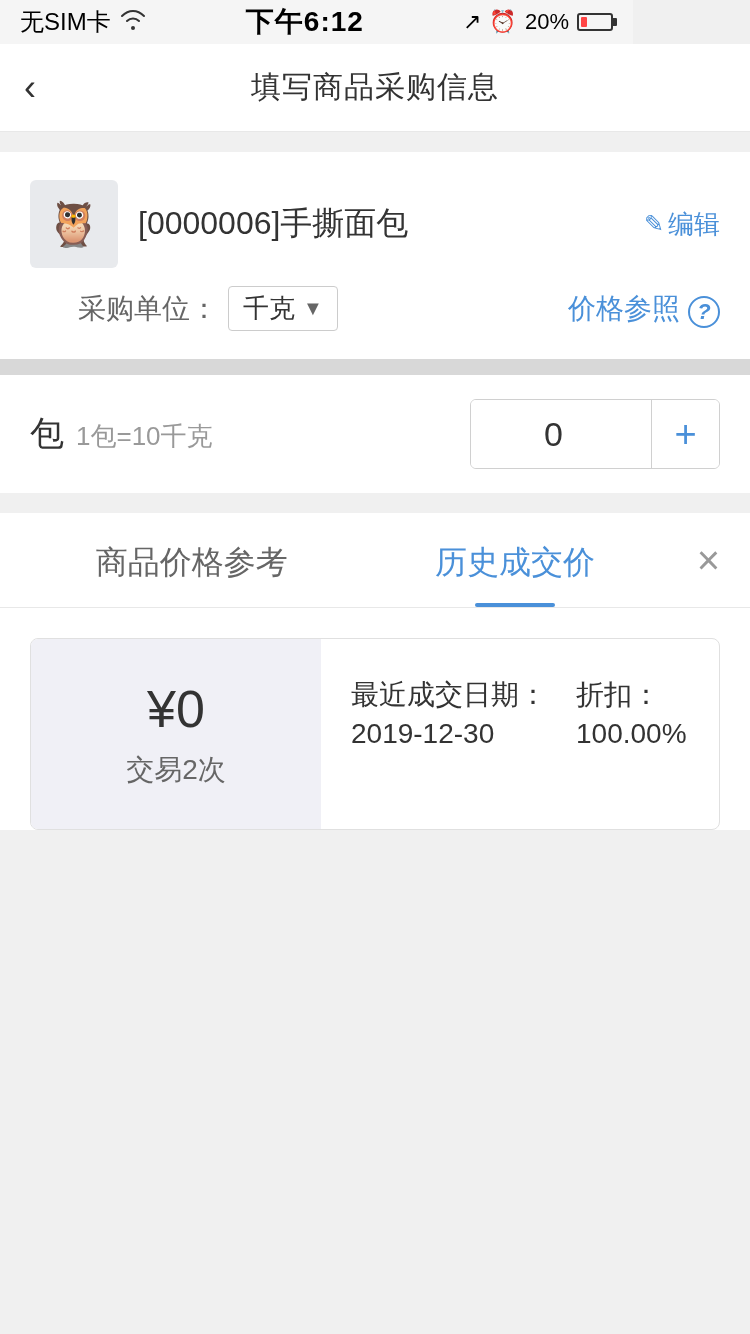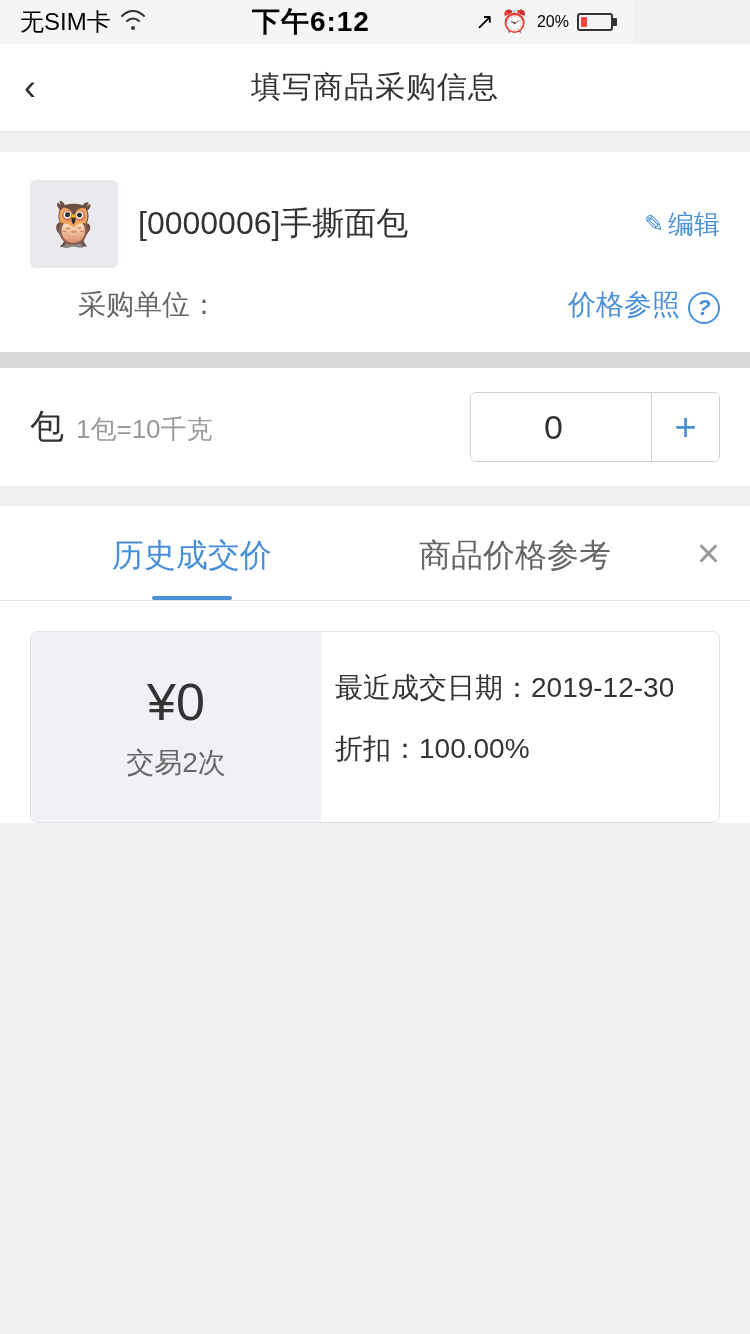--- a/index.html
+++ b/index.html
@@ -317,24 +317,24 @@
       font-size: 52px;
       color: #333;
       font-weight: 400;
     }
     .trans-count {
       font-size: 28px;
       color: #666;
     }
     .trans-right {
       flex: 1;
-      padding: 36px 14px;
-      display: flex;
-      flex-direction: column;
-      gap: 22px;
+      padding: 36px 30px;
+      display: flex;
+      flex-direction: row;
+      gap: 28px;
     }
     .trans-info-row {
       font-size: 28px;
       color: #333;
       line-height: 1.4;
     }
 
     
     .page-content {
       background: #f0f0f0;
@@ -352,21 +352,21 @@
         <path d="M14 18a2 2 0 1 1 0 4 2 2 0 0 1 0-4z" fill="#333"></path>
         <path d="M8 13c1.6-1.6 3.8-2.6 6-2.6s4.4 1 6 2.6" stroke="#333" stroke-width="2" fill="none" stroke-linecap="round"></path>
         <path d="M3 8C6.2 4.8 9.9 3 14 3s7.8 1.8 11 5" stroke="#333" stroke-width="2" fill="none" stroke-linecap="round"></path>
       </svg>
     </span>
   </div>
   <div class="status-center">下午6:12</div>
   <div class="status-right">
     <span style="font-size:22px;">↗</span>
     <span style="font-size:22px;">⏰</span>
-    <span style="font-size:16px;">20%</span>
+    <span style="font-size:22px;">20%</span>
     <span class="battery-icon">
       <span class="battery-fill"></span>
     </span>
   </div>
 </div>
 
 <div class="nav-bar">
   <span class="nav-back">‹</span>
   <span class="nav-title">填写商品采购信息</span>
 </div>
@@ -383,20 +383,24 @@
         <span class="product-name">[0000006]手撕面包</span>
       </div>
       <div class="edit-link">
         <span class="edit-icon">✎</span>
         <span>编辑</span>
       </div>
     </div>
     <div class="product-unit-row">
       <div style="display:flex;align-items:center;gap:10px;">
         <span class="unit-label">采购单位：</span>
+        <div class="unit-select">
+          <span>千克</span>
+          <span class="unit-select-arrow">▼</span>
+        </div>
       </div>
       <div class="price-ref">
         <span>价格参照</span>
         <span class="price-ref-help">?</span>
       </div>
     </div>
   </div>
 
   <div class="gray-divider"></div>
 
@@ -406,22 +410,22 @@
       <span class="bao-sub">1包=10千克</span>
     </div>
     <div class="quantity-control">
       <input type="number" class="qty-input" value="0" style="">
       <div class="qty-plus">+</div>
     </div>
   </div>
 
   <div class="price-panel">
     <div class="price-tabs">
+      <div class="price-tab inactive">商品价格参考</div>
       <div class="price-tab active">历史成交价</div>
-      <div class="price-tab inactive">商品价格参考</div>
       <div class="close-btn">×</div>
     </div>
 
     <div class="transaction-card">
       <div class="trans-left">
         <span class="trans-price">
           <span>¥</span><span>0</span>
         </span>
         <span class="trans-count">交易2次</span>
       </div>

